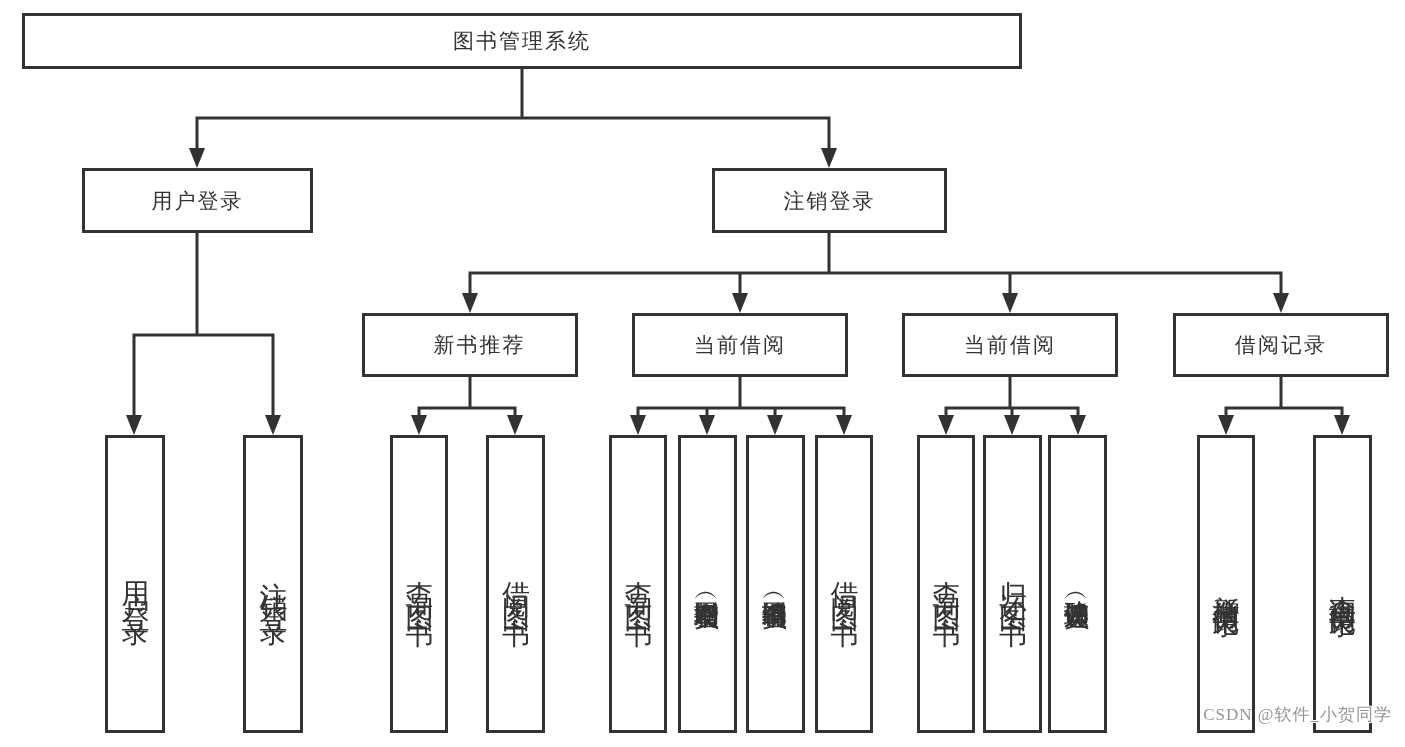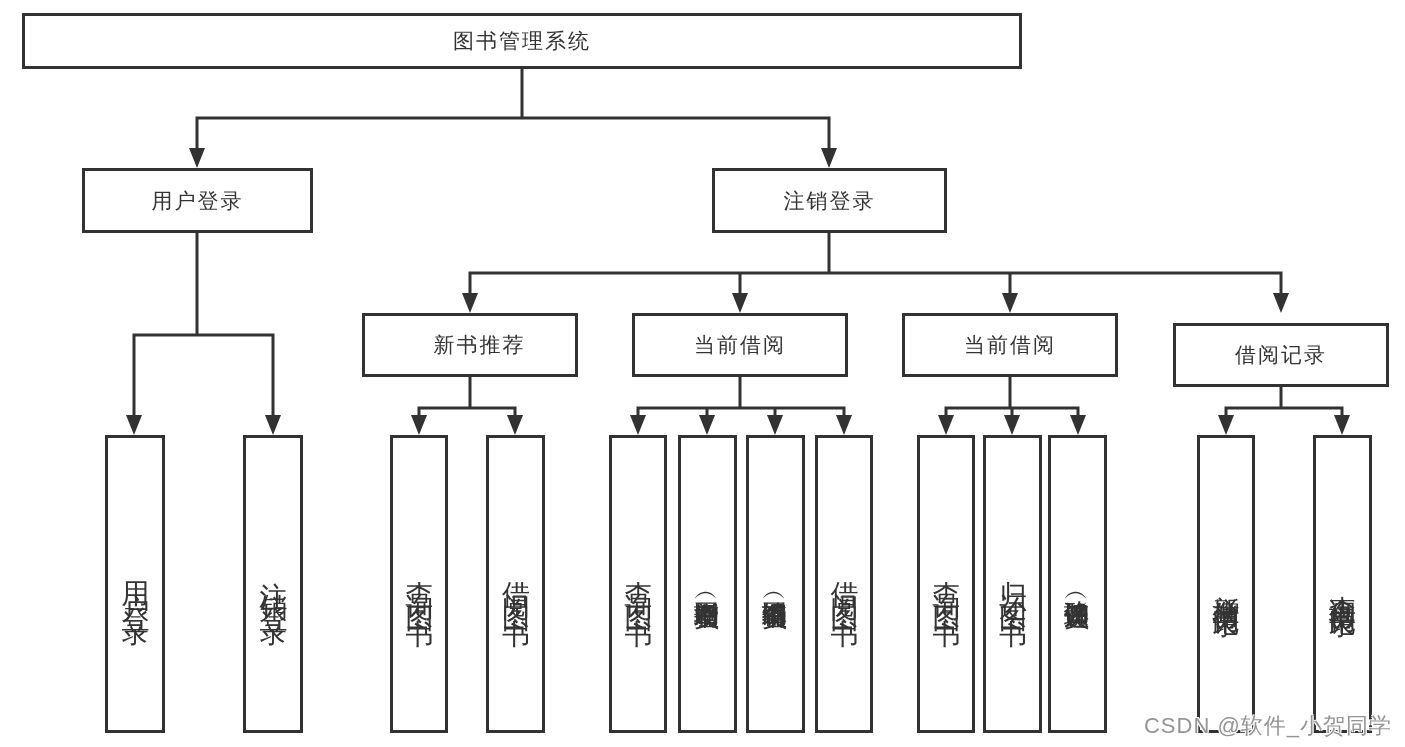--- a/index.html
+++ b/index.html
@@ -27,27 +27,28 @@
   .v {
     writing-mode: vertical-rl;
     font-size: 28px;
     letter-spacing: 0.45em;
   }
   .v.med { font-size: 27px; letter-spacing: 0.12em; }
   .v.long { font-size: 25px; letter-spacing: 0.03em; }
   .watermark {
     position: absolute;
     right: 13px;
-    bottom: 6px;
-    font-size: 22px;
+    bottom: 21px;
+    font-size: 17px;
     letter-spacing: 1px;
     color: #949494;
     text-shadow: 1px 1px 0 #ffffff, -1px -1px 0 #ffffff, 1px -1px 0 #ffffff, -1px 1px 0 #ffffff;
     z-index: 5;
     white-space: nowrap;
+    font-family: Liberation Serif, serif;
   }
 </style>
 </head>
 <body>
 
 <div class="canvas">
 
   <svg class="wires" width="1405" height="747" viewBox="0 0 1405 747">
     <g stroke="#323232" stroke-width="3" fill="none">
 
@@ -89,21 +90,21 @@
   </svg>
 
   <div class="node h" style="left:22px; top:13px; width:1000px; height:56px;">图书管理系统</div>
 
   <div class="node h" style="left:82px; top:168px; width:231px; height:65px;">用户登录</div>
   <div class="node h" style="left:712px; top:168px; width:235px; height:65px;">注销登录</div>
 
   <div class="node h" style="left:362px; top:313px; width:216px; height:64px;padding-left:19px;">新书推荐</div>
   <div class="node h" style="left:632px; top:313px; width:216px; height:64px;">当前借阅</div>
   <div class="node h" style="left:902px; top:313px; width:216px; height:64px;">当前借阅</div>
-  <div class="node h" style="left:1173px; top:313px; width:216px; height:64px;margin-top:10px;">借阅记录</div>
+  <div class="node h" style="left:1173px; top:313px; width:216px; height:64px;">借阅记录</div>
 
   <div class="node v" style="left:105px; top:435px; width:60px; height:298px;">用户登录</div>
   <div class="node v" style="left:243px; top:435px; width:60px; height:298px;">注销登录</div>
 
   <div class="node v" style="left:390px; top:435px; width:58px; height:298px;">查询图书</div>
   <div class="node v" style="left:486px; top:435px; width:59px; height:298px;">借阅图书</div>
 
   <div class="node v" style="left:609px; top:435px; width:58px; height:298px;">查询图书</div>
   <div class="node v long" style="left:678px; top:435px; width:59px; height:298px;">新增图书（管理员）</div>
   <div class="node v long" style="left:746px; top:435px; width:59px; height:298px;">编辑图书（管理员）</div>

